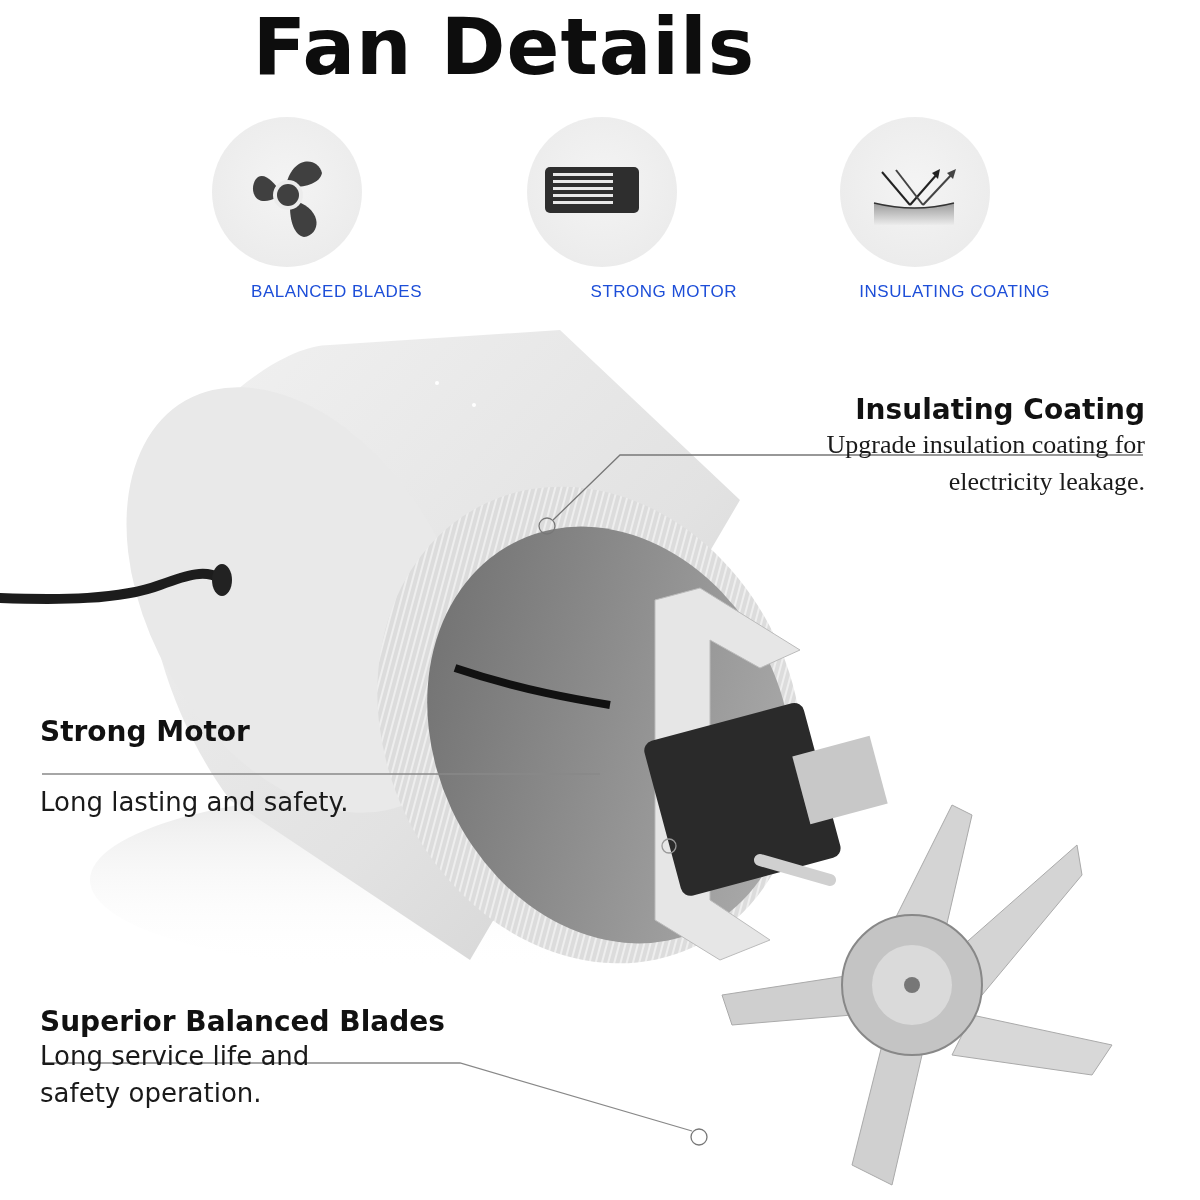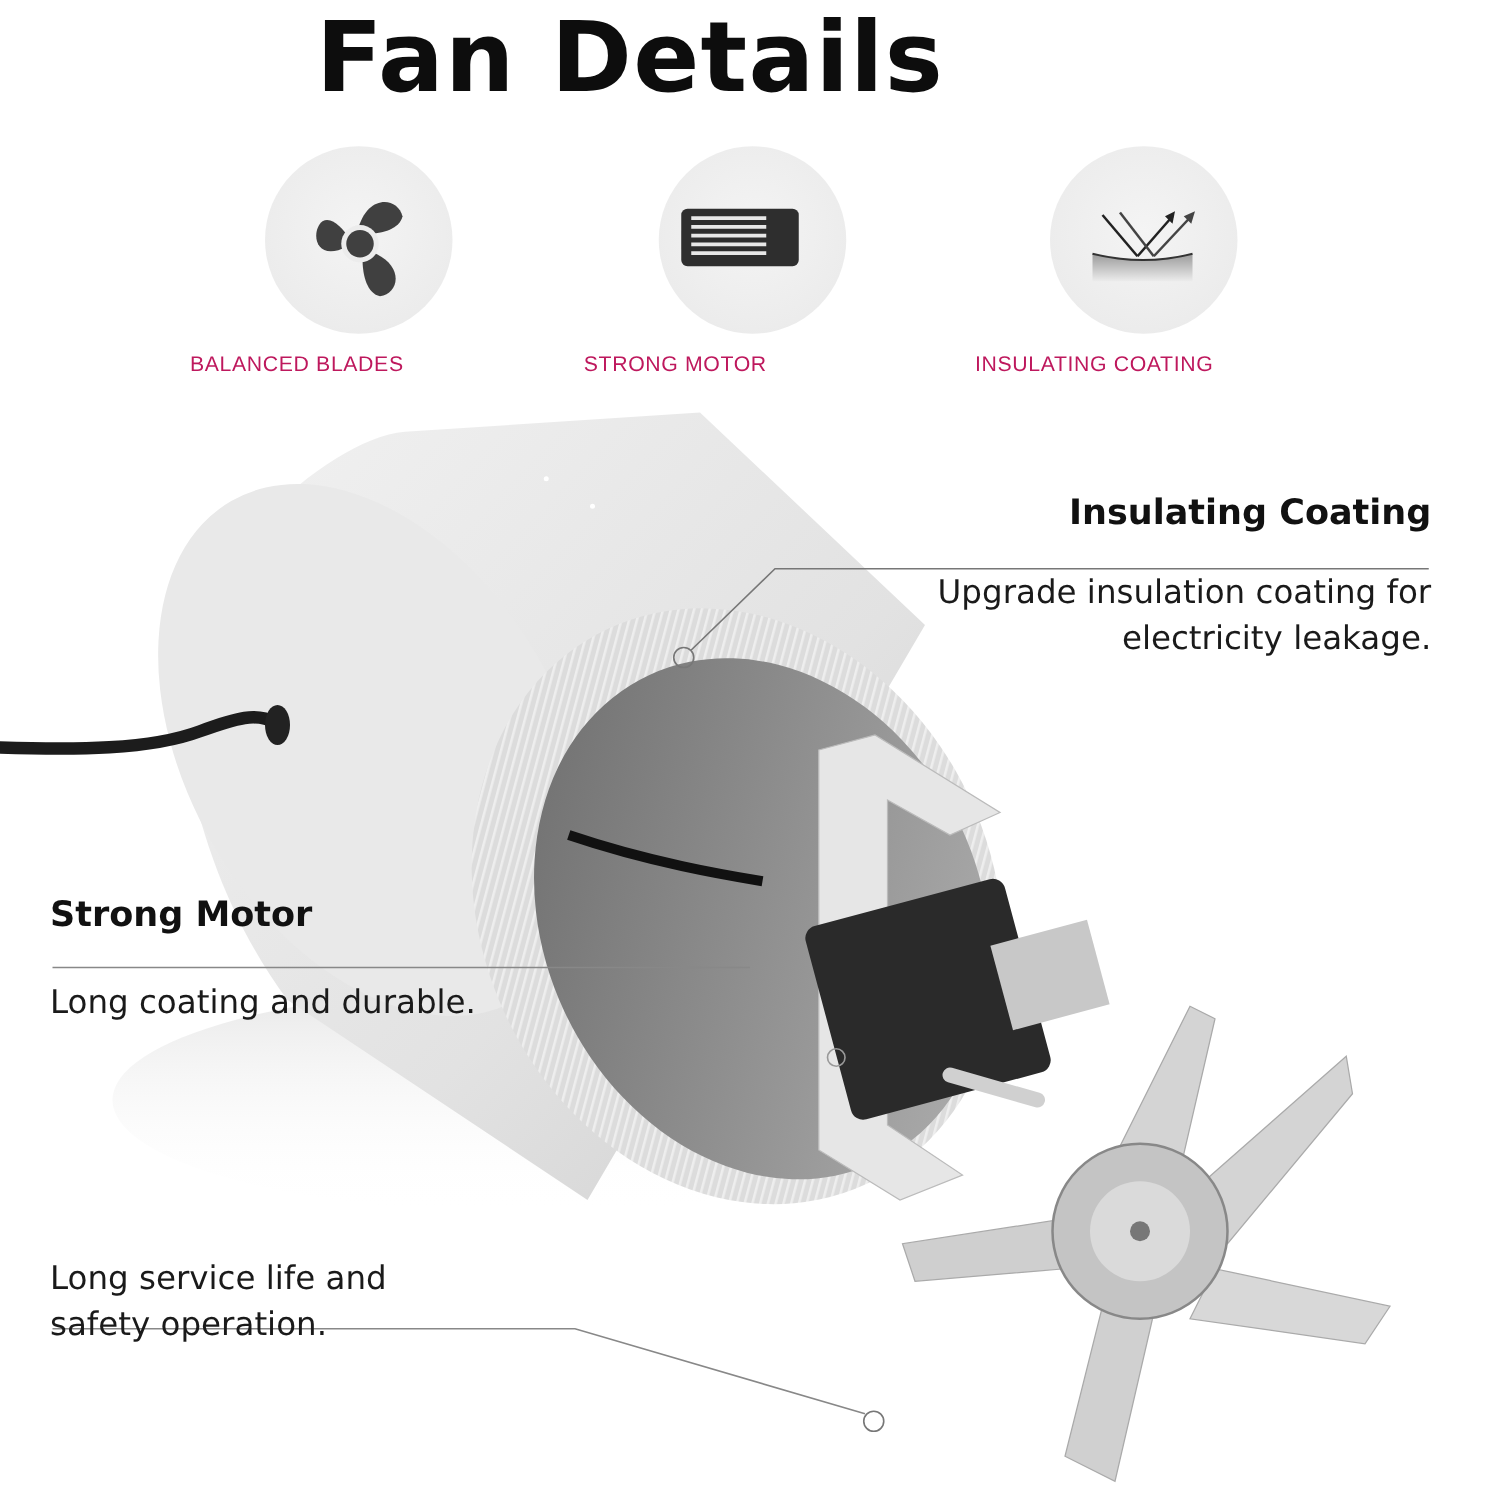--- a/index.html
+++ b/index.html
@@ -1,20 +1,20 @@
 <!DOCTYPE html>
 <html><head>
 <meta charset="utf-8">
 <style>
   html, body { margin:0; padding:0; }
   body { width:1200px; height:1200px; background:#ffffff; position:relative; overflow:hidden; font-family:"DejaVu Sans", sans-serif; color:#111; }
   .title { position:absolute; top:2px; left:0; width:1008px; text-align:center; font-size:78px; font-weight:bold; letter-spacing:1px; color:#0d0d0d; font-family:"DejaVu Sans", sans-serif; }
   .feat { position:absolute; top:117px; width:150px; text-align:center; }
   .feat .circ { width:150px; height:150px; border-radius:50%; background:radial-gradient(circle at 50% 45%, #f4f4f4 0%, #ececec 70%, #e6e6e6 100%); position:relative; }
-  .feat .lbl { position:absolute; top:165px; left:-60px; width:270px; text-align:left; font-size:17px; letter-spacing:0.5px; color:#be185d; font-family:"Liberation Sans", sans-serif; }
+  .feat .lbl { position:absolute; top:165px; left:-60px; width:270px; text-align:right; font-size:17px; letter-spacing:0.5px; color:#1d4ed8; font-family:"Liberation Sans", sans-serif; }
   .feat svg { position:absolute; left:0; top:0; }
   .product { position:absolute; left:0; top:0; }
   .block { position:absolute; }
   .block .h { font-size:28px; font-weight:bold; color:#111; font-family:"DejaVu Sans", sans-serif; }
   .block .d { font-size:26px; color:#1a1a1a; line-height:37px; font-family:"DejaVu Sans", sans-serif; }
   .lead { position:absolute; left:0; top:0; }
 </style>
 </head>
 <body>
 
@@ -134,31 +134,32 @@
   <polyline points="1143,455 620,455 553,520" fill="none" stroke="#777" stroke-width="1.3"></polyline>
   <circle cx="547" cy="526" r="8" fill="none" stroke="#777" stroke-width="1.3"></circle>
   <line x1="42" y1="774" x2="600" y2="774" stroke="#888" stroke-width="1.3"></line>
   <circle cx="669" cy="846" r="7" fill="none" stroke="#999" stroke-width="1.3"></circle>
   <polyline points="42,1063 460,1063 692,1131" fill="none" stroke="#888" stroke-width="1.3"></polyline>
   <circle cx="699" cy="1137" r="8" fill="none" stroke="#777" stroke-width="1.3"></circle>
 </svg>
 
 <div class="block" style="left:700px; top:393px; width:445px; text-align:right;">
   <div class="h">Insulating Coating</div>
-  <div class="d" style="margin-top:30px;">
+  <div class="d" style="font-family:Liberation Serif, serif;">
     <div>Upgrade insulation coating for</div>
     <div>electricity leakage.</div>
   </div>
 </div>
 
 <div class="block" style="left:40px; top:715px; width:500px;">
   <div class="h">Strong Motor</div>
   <div class="d" style="margin-top:36px;">
-    <div>Long coating and durable.</div>
+    <div>Long lasting and safety.</div>
   </div>
 </div>
 
 <div class="block" style="left:40px; top:1005px; width:560px;">
+  <div class="h">Superior Balanced Blades</div>
   <div class="d" style="">
     <div>Long service life and</div>
     <div>safety operation.</div>
   </div>
 </div>
 
 </body></html>

